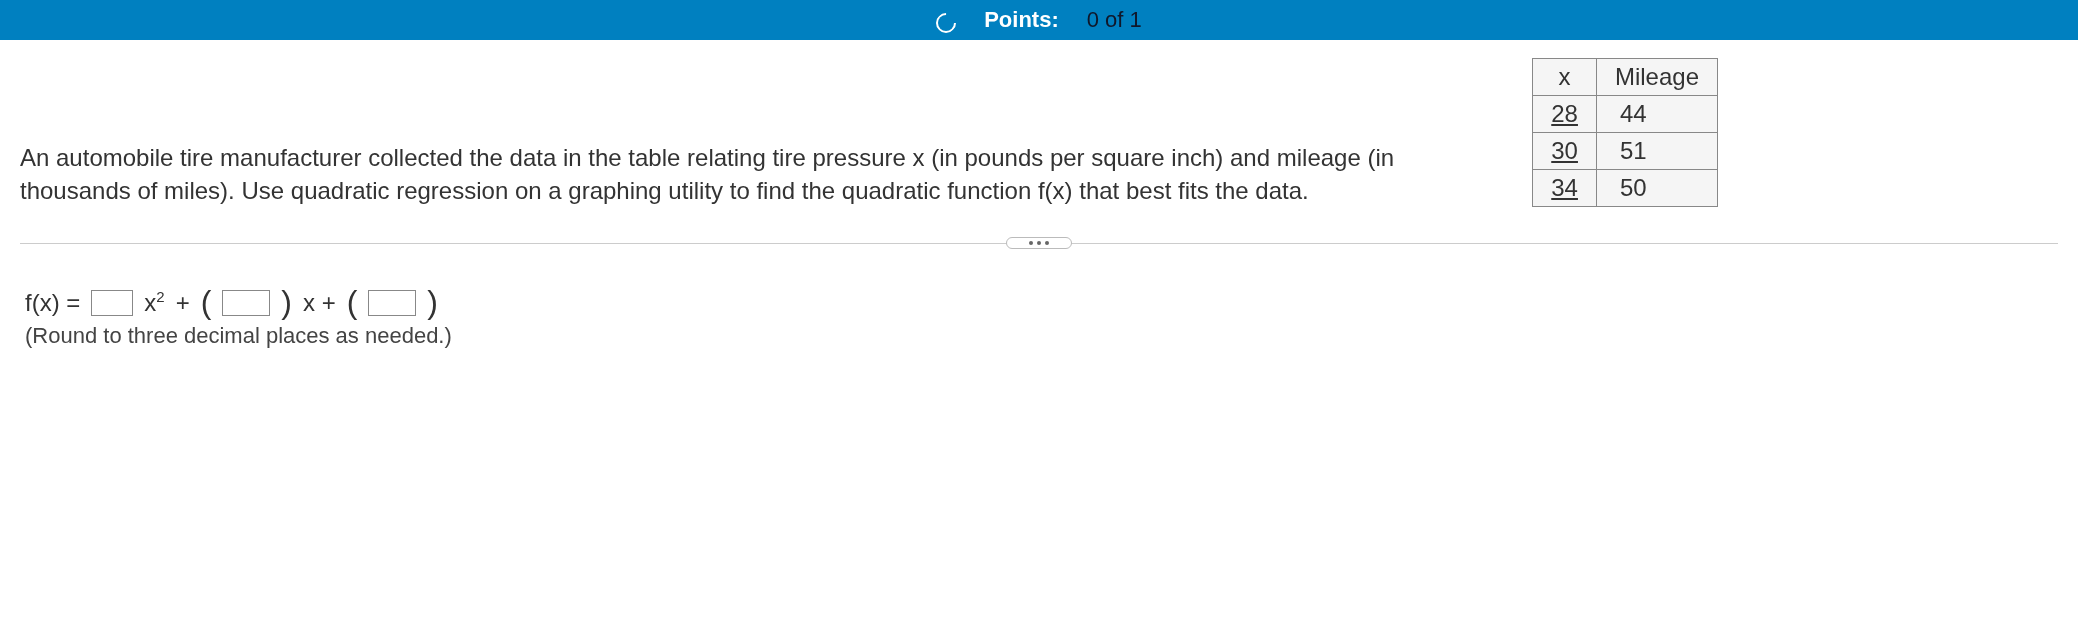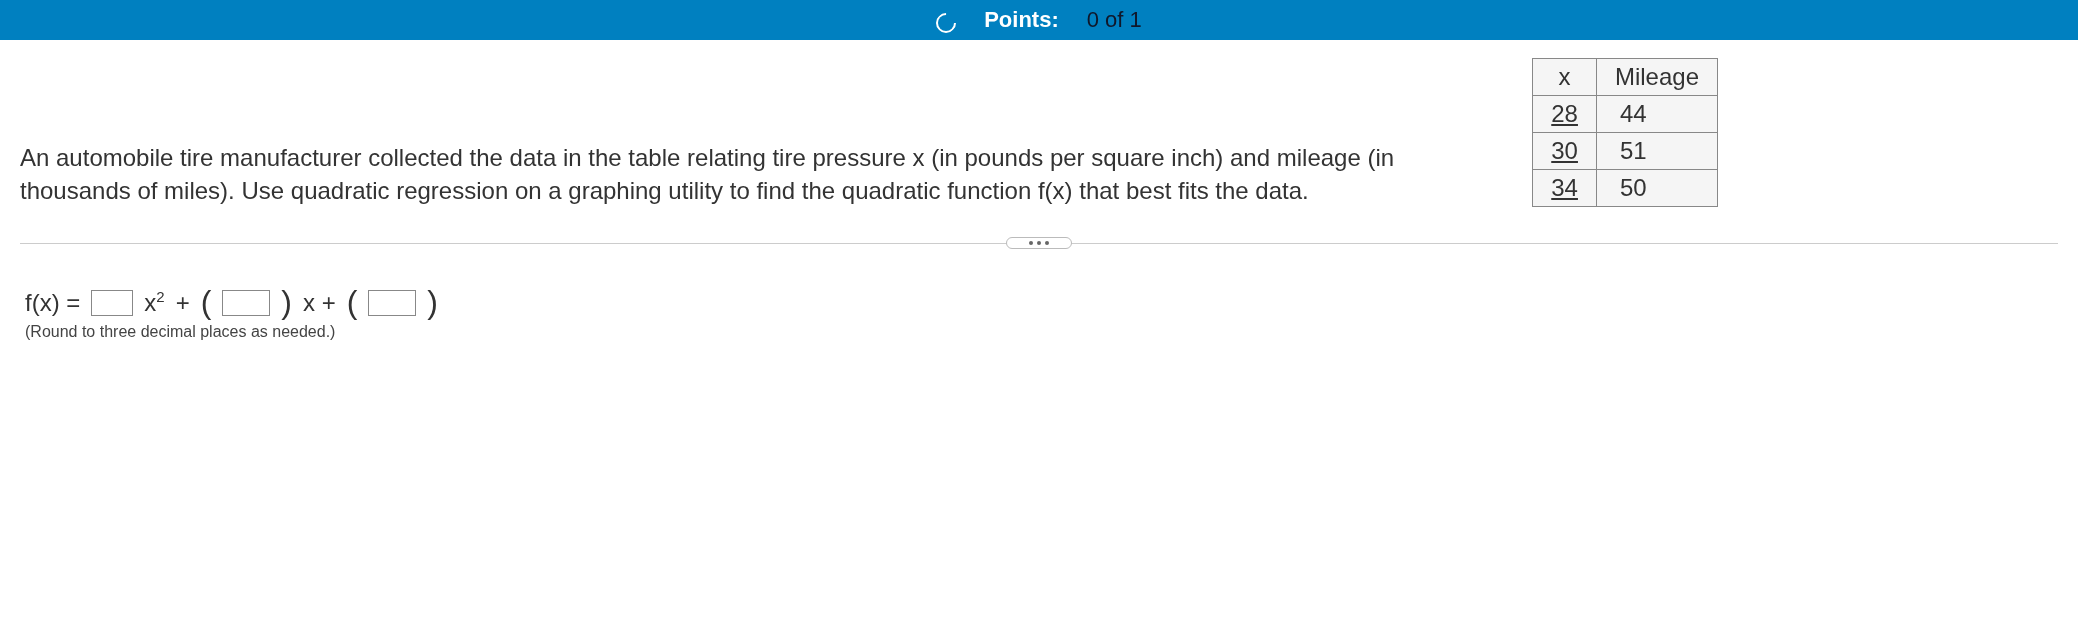--- a/index.html
+++ b/index.html
@@ -145,21 +145,21 @@
     }
     .squared {
       position: relative;
     }
     .sup {
       font-size: 15px;
       vertical-align: super;
       line-height: 0;
     }
     .hint-text {
-      font-size: 16px;
+      font-size: 22px;
       color: #444;
       margin-top: 6px;
     }
   </style>
 </head>
 <body>
 
 <div class="header-bar">
   <div class="points-container">
     <span class="points-icon"></span>

